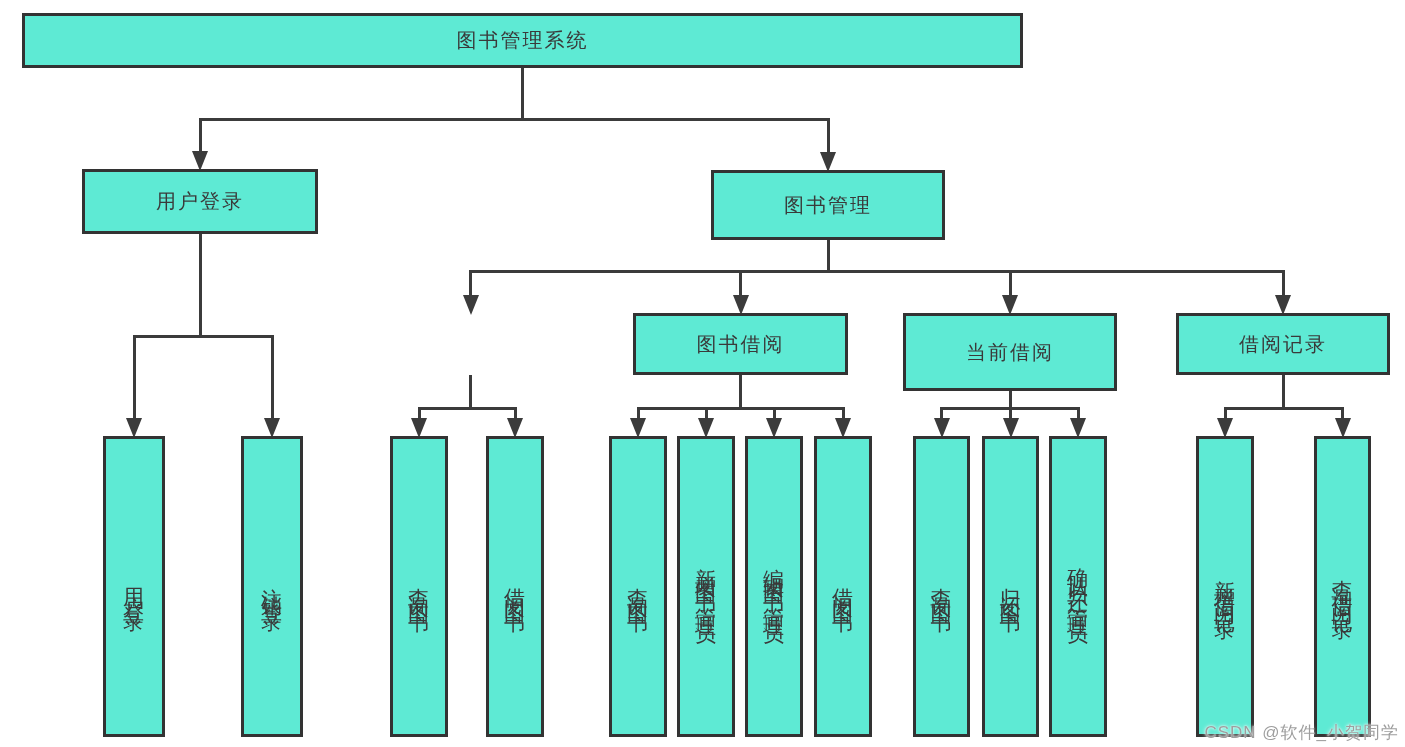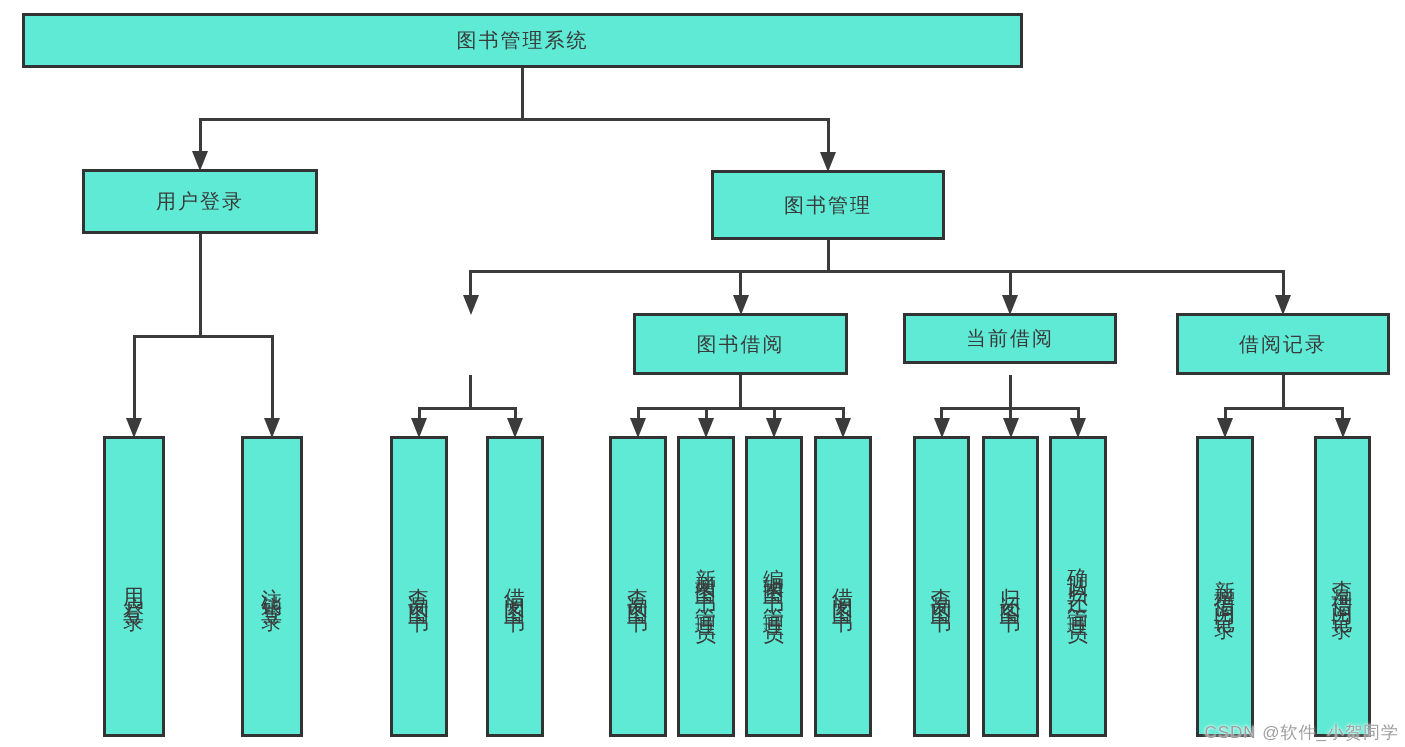--- a/index.html
+++ b/index.html
@@ -76,21 +76,21 @@
     </div>
     <div class="node h" style="left: 82px; top: 169px; width: 236px; height: 65px;">
       <span class="label">用户登录</span>
     </div>
     <div class="node h" style="left: 711px; top: 170px; width: 234px; height: 70px;">
       <span class="label">图书管理</span>
     </div>
     <div class="node h" style="left: 633px; top: 313px; width: 215px; height: 62px;">
       <span class="label">图书借阅</span>
     </div>
-    <div class="node h" style="left: 903px; top: 313px; width: 214px; height: 51px;">
+    <div class="node h" style="left: 903px; top: 313px; width: 214px; height: 78px;">
       <span class="label">当前借阅</span>
     </div>
     <div class="node h" style="left: 1176px; top: 313px; width: 214px; height: 62px;">
       <span class="label">借阅记录</span>
     </div>
     <div class="node v" style="left: 103px; top: 436px; width: 62px; height: 301px;">
       <span class="label">用户登录</span>
     </div>
     <div class="node v" style="left: 241px; top: 436px; width: 62px; height: 301px;">
       <span class="label">注销登录</span>

